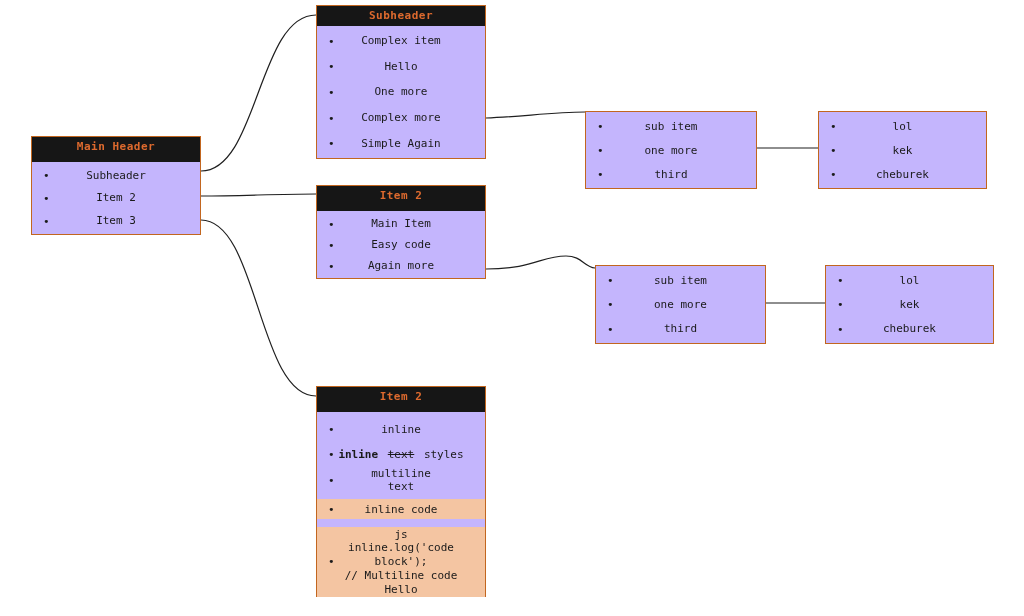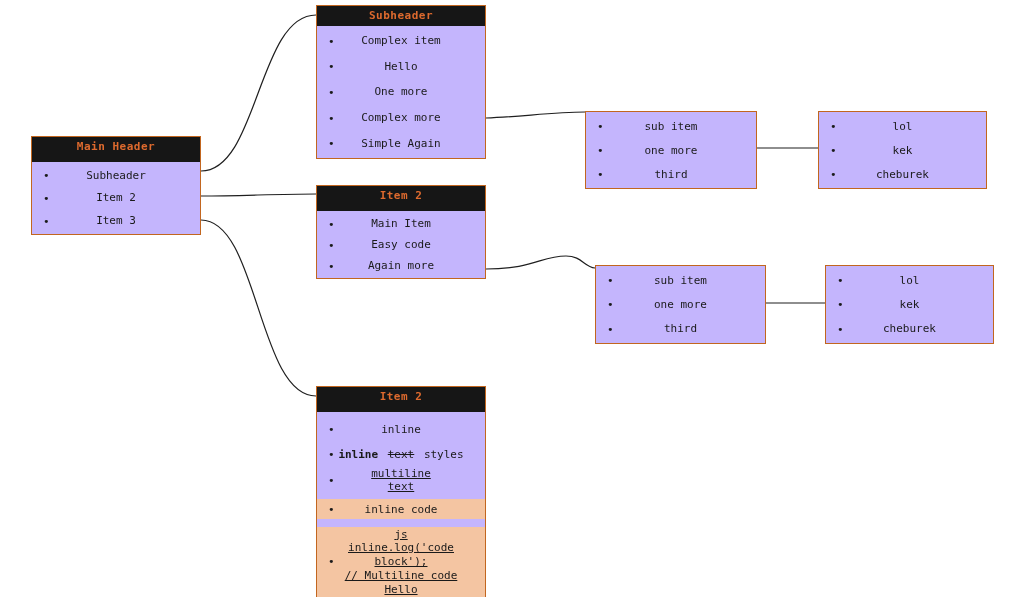--- a/index.html
+++ b/index.html
@@ -51,21 +51,21 @@
     text-align: center;
   }
   .bullet {
     position: absolute;
     left: 11px;
     top: 50%;
     transform: translateY(-50%);
     font-size: 11px;
     color: #1a1a1a;
   }
-  .multiline { white-space: pre-line; text-decoration: underline; }
+  .multiline { white-space: pre-line; }
   .bold-part { font-weight: bold; }
   .strike-part { text-decoration: line-through; }
   .rich-part { padding: 0 3px; }
 
   
   #box-item2-bottom .box-body { justify-content: flex-start; padding: 0; }
   #box-item2-bottom .row-links    { height: 26px; margin-top: 4px; }
   #box-item2-bottom .row-rich     { height: 24px; }
   #box-item2-bottom .row-multi    { height: 28px; }
   #box-item2-bottom .row-codespan {

